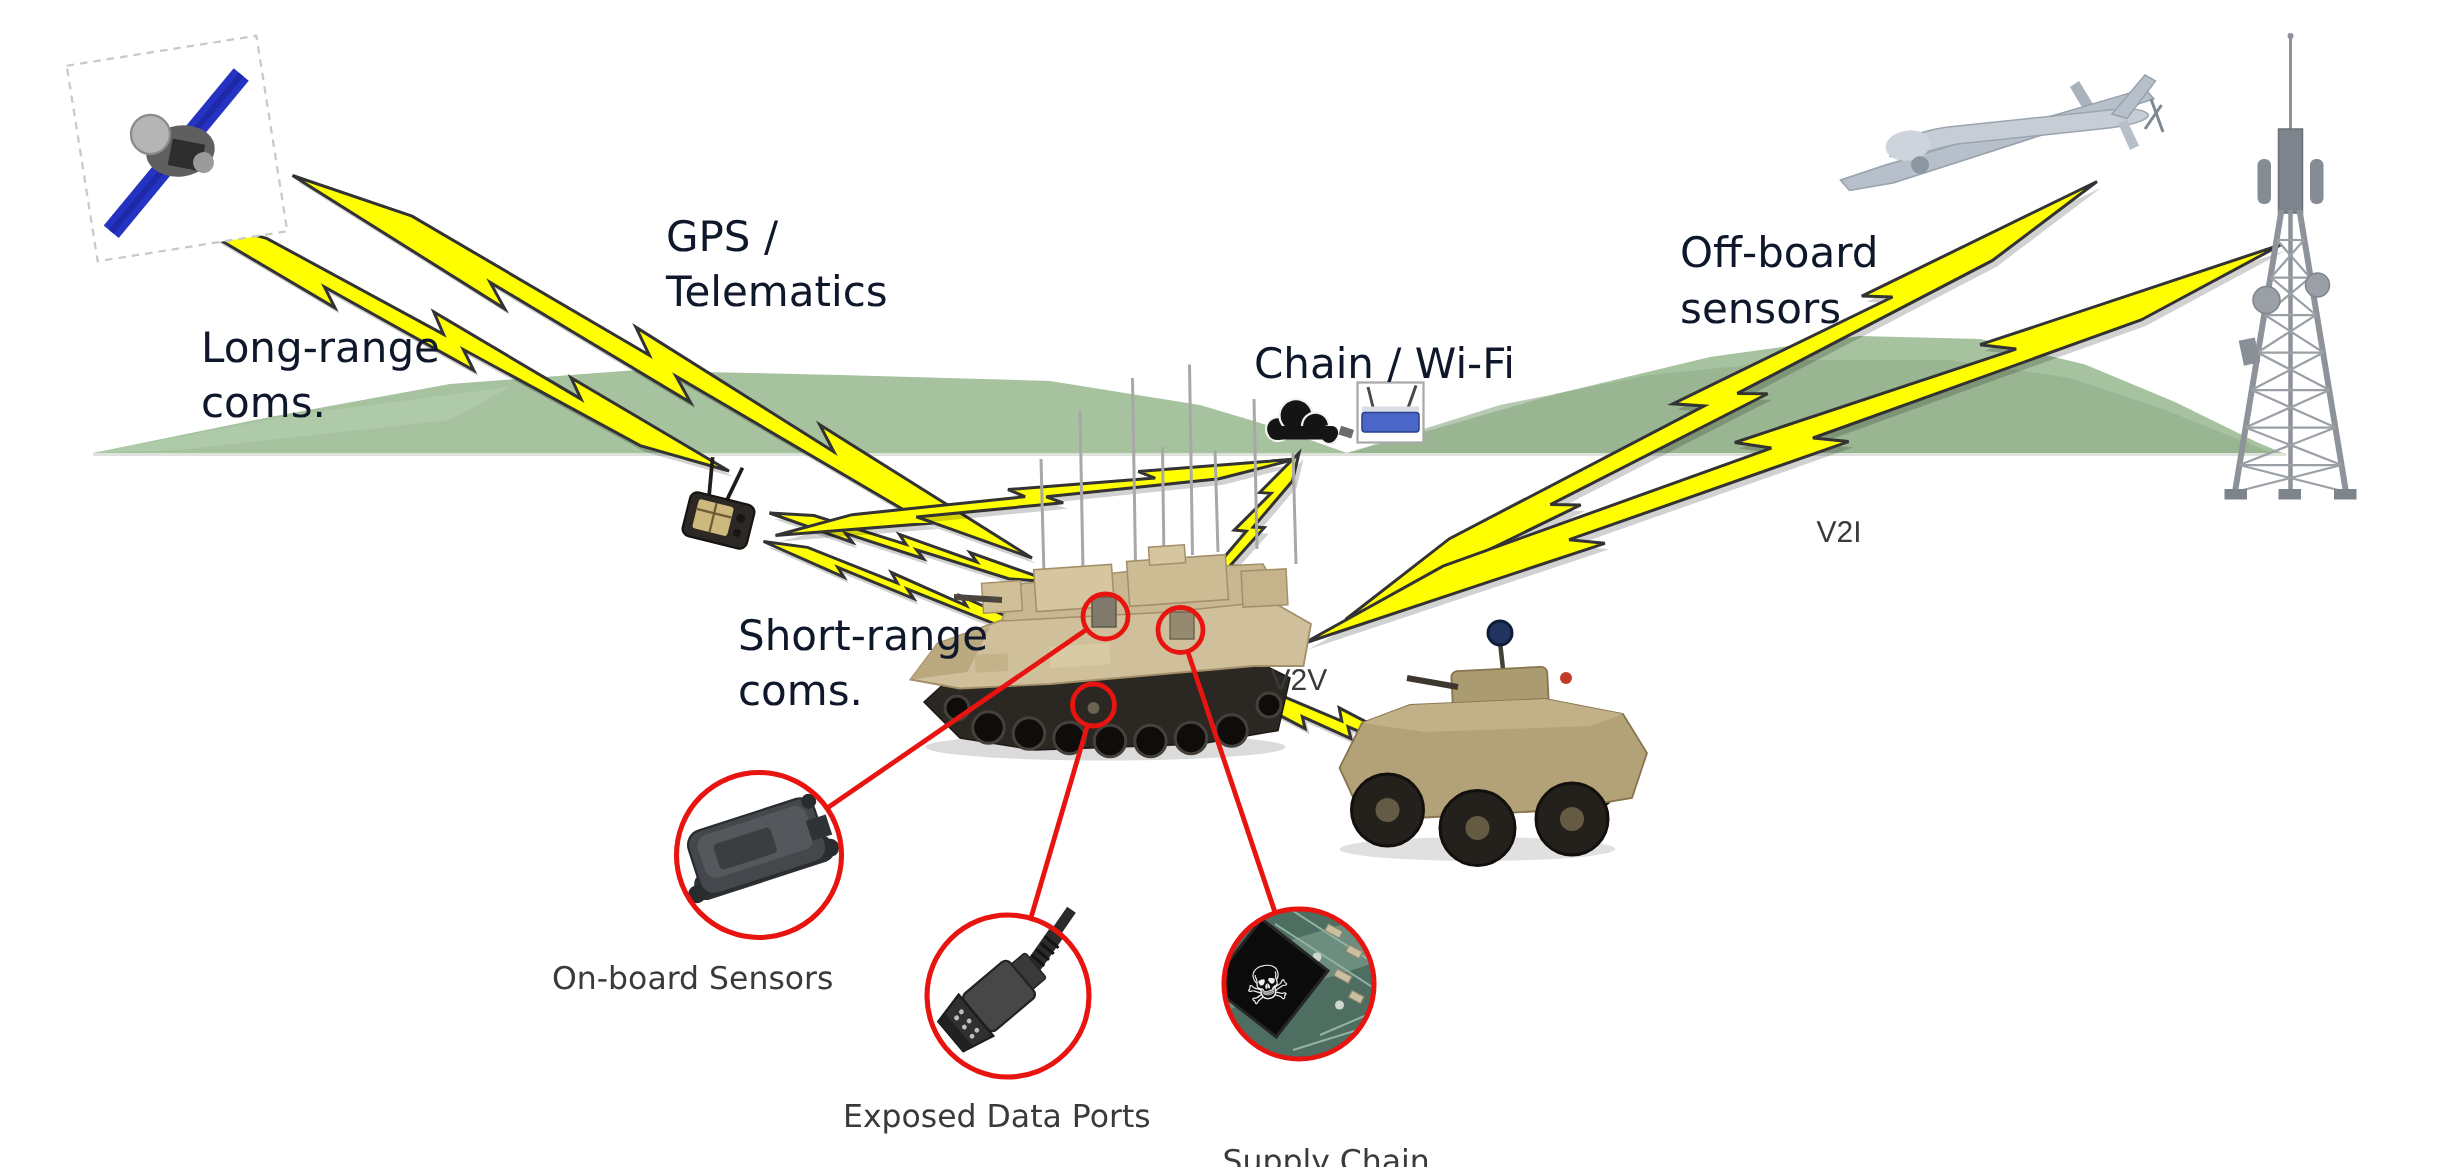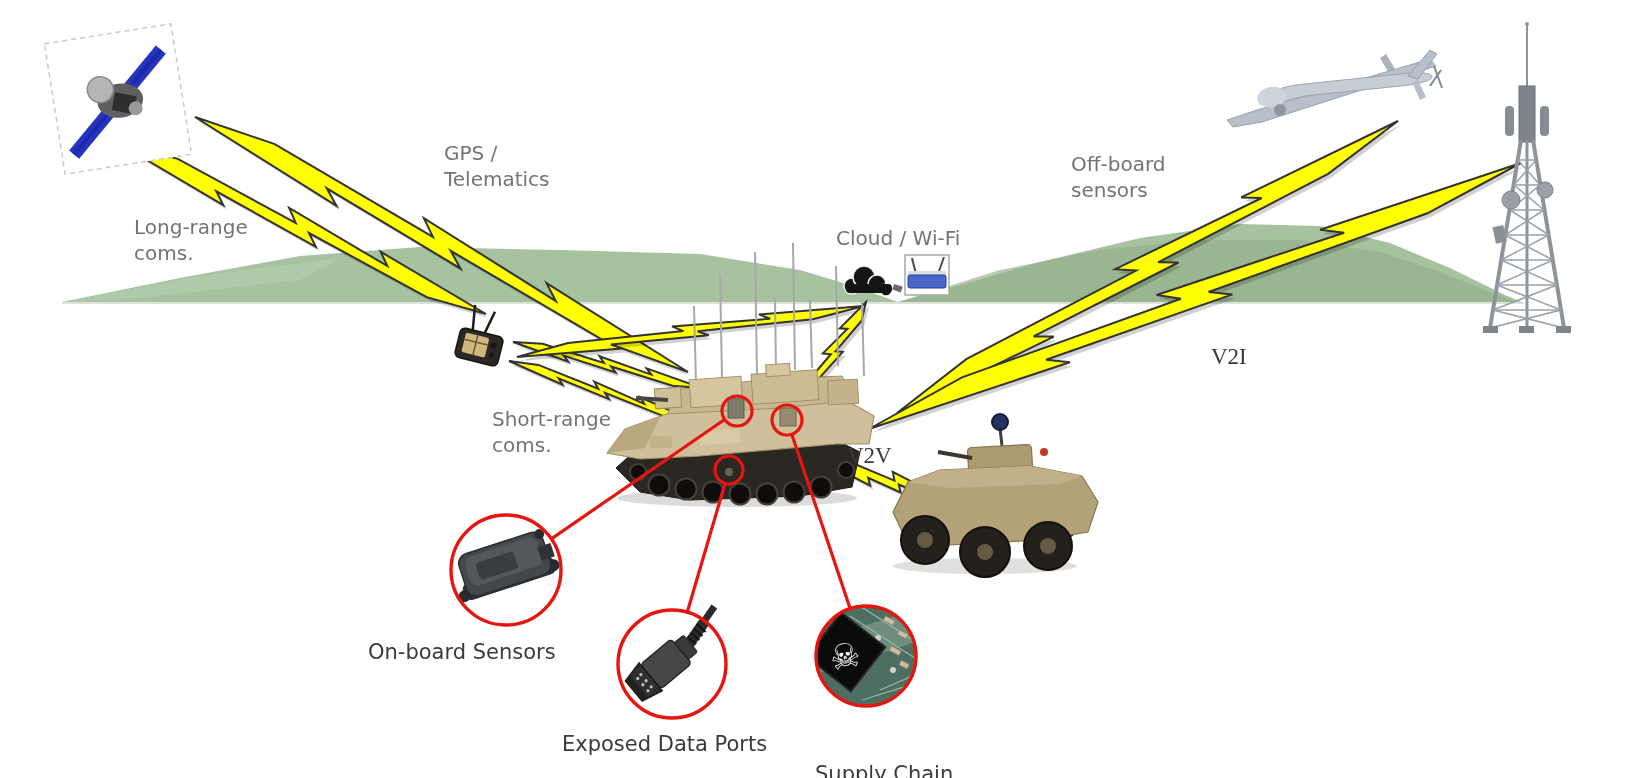--- a/index.html
+++ b/index.html
@@ -1,21 +1,21 @@
 <!DOCTYPE html>
 <html><head>
 <meta charset="utf-8">
 <style>
   html,body{margin:0;padding:0;background:#ffffff;}
   .scene{position:relative;width:1636px;height:778px;background:#ffffff;overflow:hidden;
          font-family:"DejaVu Sans", sans-serif;}
   .scene svg{position:absolute;left:0;top:0;}
-  .lbl{position:absolute;font-size:20px;line-height:1.32;color:#737373;white-space:pre-line;}
+  .lbl{position:absolute;font-size:28px;line-height:1.32;color:#0f172a;white-space:pre-line;}
   .lbl-big{position:absolute;font-size:21px;line-height:1.3;color:#3a3a3a;white-space:pre-line;}
-  .lbl-mono{position:absolute;font-size:23px;color:#3a3a3a;font-family:Liberation Serif, serif;}
+  .lbl-mono{position:absolute;font-size:20px;color:#3a3a3a;font-family:Liberation Sans, sans-serif;}
 </style>
 </head>
 <body>
 
 <div class="scene">
 
 <svg width="1636" height="778" viewBox="0 0 1636 778" xmlns="http://www.w3.org/2000/svg">
 
   <g>
     <line x1="62" y1="303" x2="1524" y2="303" stroke="#dde2db" stroke-width="2"></line>
@@ -276,22 +276,22 @@
         <line x1="791.7614942848908" y1="434.2242107751169" x2="850.1283523836972" y2="608.5859640829436" stroke="#e81410" stroke-width="3.2"></line>
         <circle cx="787" cy="420" r="15" fill="none" stroke="#e81410" stroke-width="3.2"></circle>
         <circle cx="866" cy="656" r="50" fill="none" stroke="#e81410" stroke-width="3.4"></circle>
       </g>
 </svg>
 
   <div class="lbl" style="left:444px;top:140px">GPS /
 Telematics</div>
   <div class="lbl" style="left:134px;top:214px">Long-range
 coms.</div>
-  <div class="lbl" style="left:836px;top:225px">Cloud / Wi-Fi</div>
-  <div class="lbl" style="left:1071px;top:151px">Off-board
+  <div class="lbl" style="left:836px;top:225px">Chain / Wi-Fi</div>
+  <div class="lbl" style="left:1120px;top:151px">Off-board
 sensors</div>
   <div class="lbl-mono" style="left:1211px;top:344px">V2I</div>
   <div class="lbl-mono" style="left:847px;top:443px">V2V</div>
   <div class="lbl" style="left:492px;top:406px">Short-range
 coms.</div>
   <div class="lbl-big" style="left:562px;top:731px">Exposed Data Ports</div>
   <div class="lbl-big" style="left:368px;top:639px">On-board Sensors</div>
   <div class="lbl-big" style="left:815px;top:761px">Supply Chain</div>
 </div>
 

